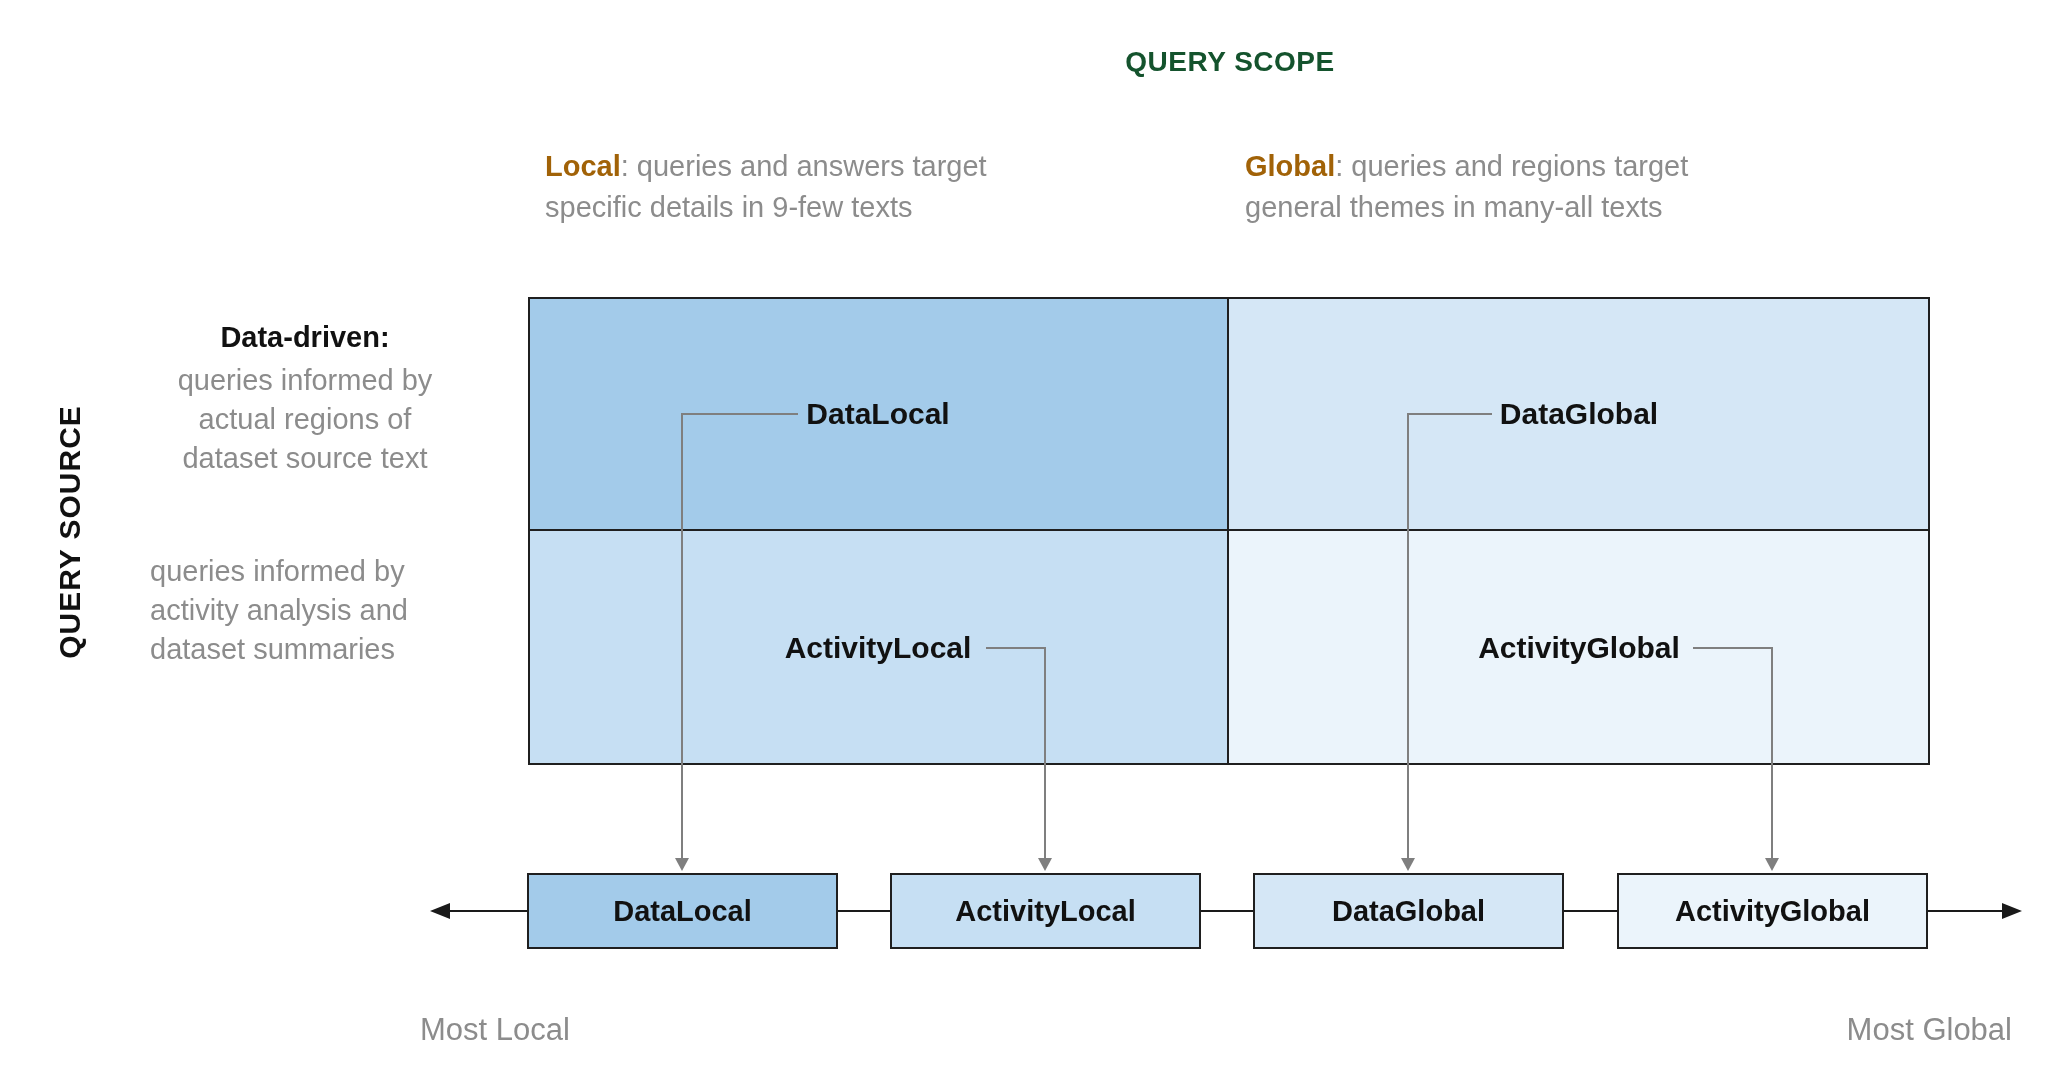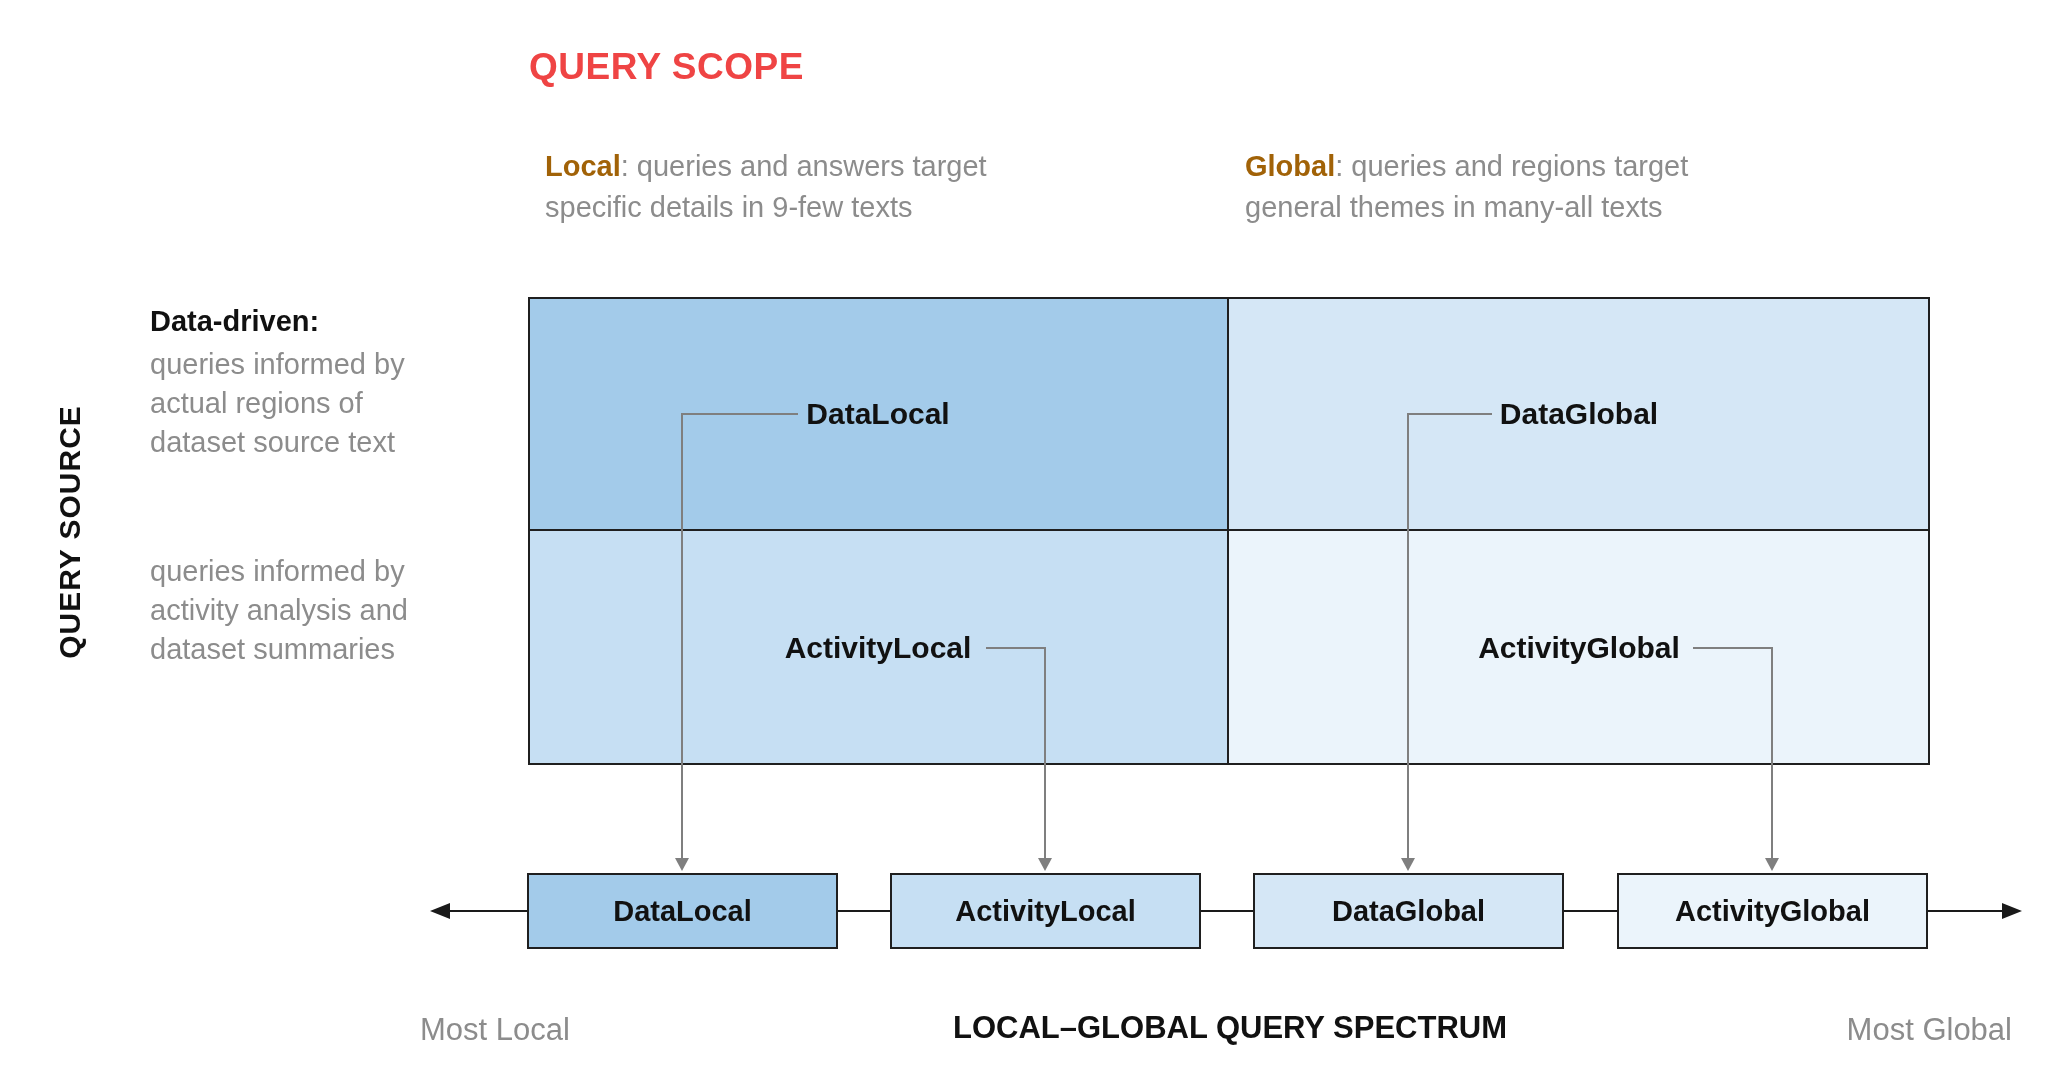--- a/index.html
+++ b/index.html
@@ -10,23 +10,23 @@
     position: relative;
     width: 2048px;
     height: 1077px;
     background: #ffffff;
     overflow: hidden;
   }
 
   .title {
     position: absolute;
     top: 46px; left: 529px; width: 1402px;
-    text-align: left;
-    font-size: 37px; font-weight: bold; letter-spacing: 0.5px;
-    color: #ef4444;
+    text-align: center;
+    font-size: 28px; font-weight: bold; letter-spacing: 0.5px;
+    color: #14532d;
   }
 
   .y-axis-label {
     position: absolute;
     left: 70px; top: 532px;
     transform: translate(-50%, -50%) rotate(-90deg);
     font-size: 30px; font-weight: bold; letter-spacing: 1px;
     white-space: nowrap; color: #111111;
   }
 
@@ -39,21 +39,21 @@
   }
   .col-header.local  { left: 545px; }
   .col-header.global { left: 1245px; }
   .col-header .term { font-weight: bold; color: #a16207; }
 
   .row-header {
     position: absolute;
     left: 150px;
     font-size: 29px; line-height: 39px;
   }
-  .row-header.data     { top: 302px; width: 310px; }
+  .row-header.data     { top: 318px; width: 310px; text-align: center; }
   .row-header.activity { top: 552px; width: 310px; }
   .row-header .term { display: block; font-weight: bold; color: #111111; margin-bottom: 4px; }
   .row-header .desc { color: #8c8c8c; }
 
   .matrix {
     position: absolute;
     left: 528px; top: 297px;
     width: 1402px; height: 468px;
     display: grid;
     grid-template-columns: 1fr 1fr;
@@ -167,16 +167,15 @@
   <span class="cell-label data-global">DataGlobal</span>
   <span class="cell-label activity-local">ActivityLocal</span>
   <span class="cell-label activity-global">ActivityGlobal</span>
 
   <div class="spec-box b0" style="background-color: rgb(163, 203, 234);">DataLocal</div>
   <div class="spec-box b1" style="background-color: rgb(198, 223, 243);">ActivityLocal</div>
   <div class="spec-box b2" style="background-color: rgb(213, 231, 246);">DataGlobal</div>
   <div class="spec-box b3" style="background-color: rgb(235, 244, 251);">ActivityGlobal</div>
 
   <div class="most-local">Most Local</div>
-  <div class="axis-title">LOCAL–GLOBAL QUERY SPECTRUM</div>
   <div class="most-global">Most Global</div>
 
 </div>
 
 </body></html>

